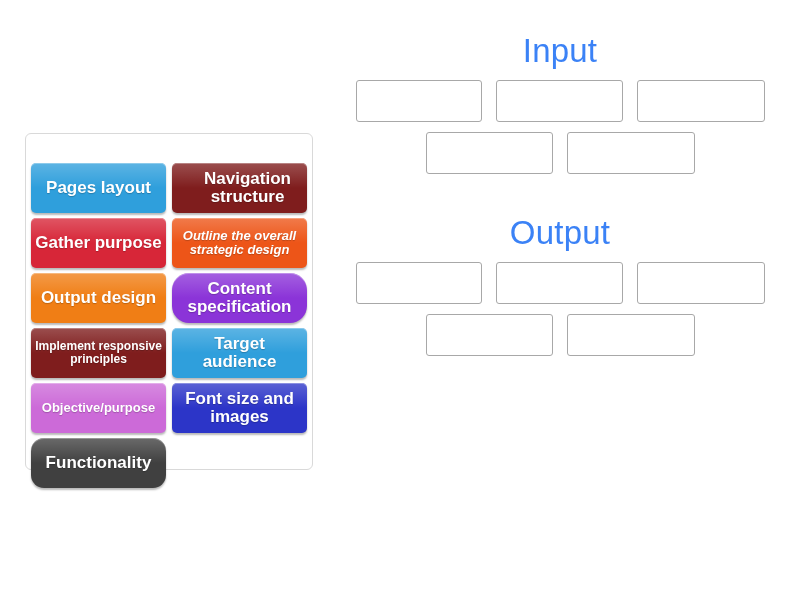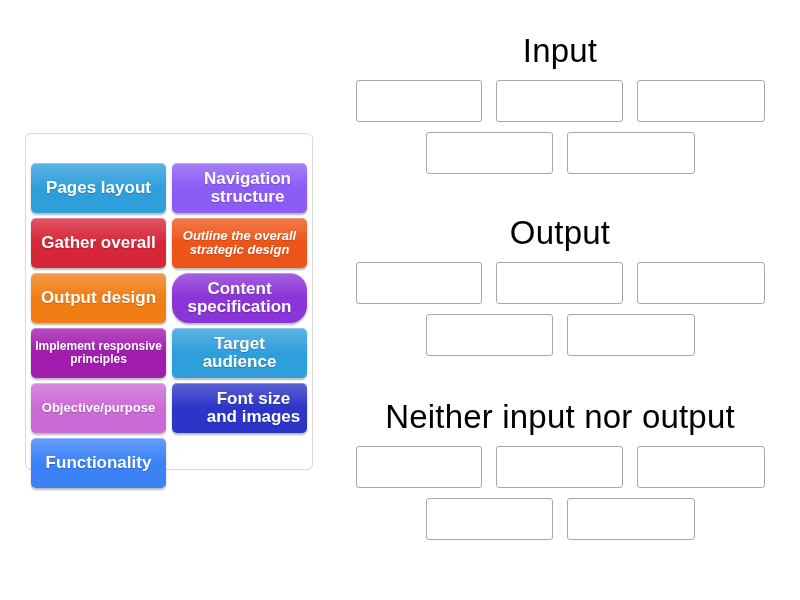--- a/index.html
+++ b/index.html
@@ -81,21 +81,21 @@
 
   
   .group {
     position: absolute;
     left: 340px;
     width: 440px;
   }
 
   .group-title {
     text-align: center;
-    color: #000000;
+    color: #3b82f6;
     font-weight: normal;
     margin: 0;
     letter-spacing: 0.2px;
     white-space: nowrap;
   }
   .title-lg { font-size: 33px; }
 
   .zone-row {
     display: flex;
     justify-content: center;
@@ -122,53 +122,53 @@
 <body>
 
 <div id="stage">
 
   <div id="tile-tray">
     <div class="tile-grid">
 
       <div class="tile" style="background: rgb(47, 159, 220);">
         <span class="fs-lg">Pages layout</span>
       </div>
-      <div class="tile" style="background: #8b5cf6; padding-left: 20px;">
+      <div class="tile" style="background: #7f1d1d; padding-left: 20px;">
         <span class="fs-lg">Navigation structure</span>
       </div>
 
       <div class="tile" style="background: rgb(215, 38, 56);">
-        <span class="fs-lg">Gather overall</span>
+        <span class="fs-lg">Gather purpose</span>
       </div>
       <div class="tile" style="background: rgb(237, 85, 24); font-style: italic;">
         <span class="fs-sm">Outline the overall strategic design</span>
       </div>
 
       <div class="tile" style="background: rgb(240, 126, 21);">
         <span class="fs-lg">Output design</span>
       </div>
       <div class="tile" style="background: rgb(139, 52, 216); border-radius: 17px;">
         <span class="fs-lg">Content specification</span>
       </div>
 
-      <div class="tile" style="background: #a21caf;">
+      <div class="tile" style="background: #7f1d1d;">
         <span class="fs-xs">Implement responsive principles</span>
       </div>
       <div class="tile" style="background: rgb(47, 159, 220);">
         <span class="fs-lg">Target audience</span>
       </div>
 
       <div class="tile" style="background: rgb(204, 106, 216);">
         <span class="fs-sm">Objective/purpose</span>
       </div>
 
-      <div class="tile" style="background: rgb(44, 53, 200); padding-left: 32px;">
+      <div class="tile" style="background: rgb(44, 53, 200);">
         <span class="fs-lg">Font size and images</span>
       </div>
-      <div class="tile" style="background: #3b82f6;">
+      <div class="tile" style="background: #404040; border-radius: 13px;">
         <span class="fs-lg">Functionality</span>
       </div>
 
     </div>
   </div>
 
   <div class="group" id="group-input">
     <h2 class="group-title title-lg">Input</h2>
     <div class="zone-row">
       <div class="drop-zone zone-w1"></div>
@@ -187,26 +187,14 @@
       <div class="drop-zone zone-w1"></div>
       <div class="drop-zone zone-w2"></div>
       <div class="drop-zone zone-w3"></div>
     </div>
     <div class="zone-row">
       <div class="drop-zone zone-w2"></div>
       <div class="drop-zone zone-w3"></div>
     </div>
   </div>
 
-  <div class="group" id="group-neither">
-    <h2 class="group-title title-lg">Neither input nor output</h2>
-    <div class="zone-row">
-      <div class="drop-zone zone-w1"></div>
-      <div class="drop-zone zone-w2"></div>
-      <div class="drop-zone zone-w3"></div>
-    </div>
-    <div class="zone-row">
-      <div class="drop-zone zone-w2"></div>
-      <div class="drop-zone zone-w3"></div>
-    </div>
-  </div>
 
 </div>
 
 </body></html>

